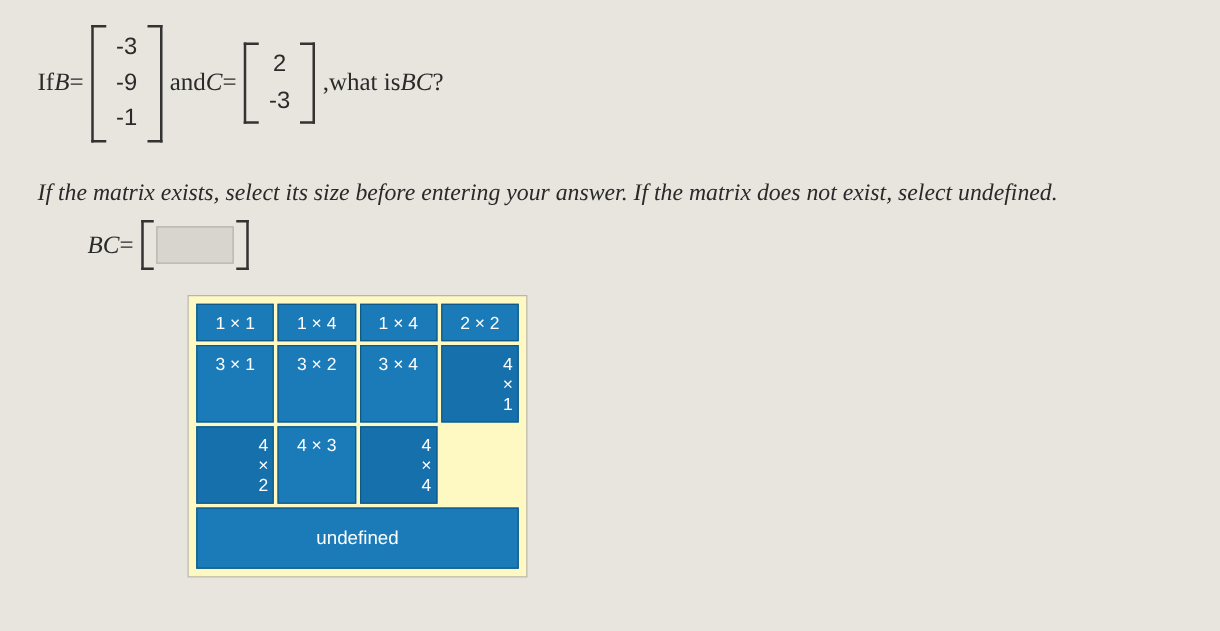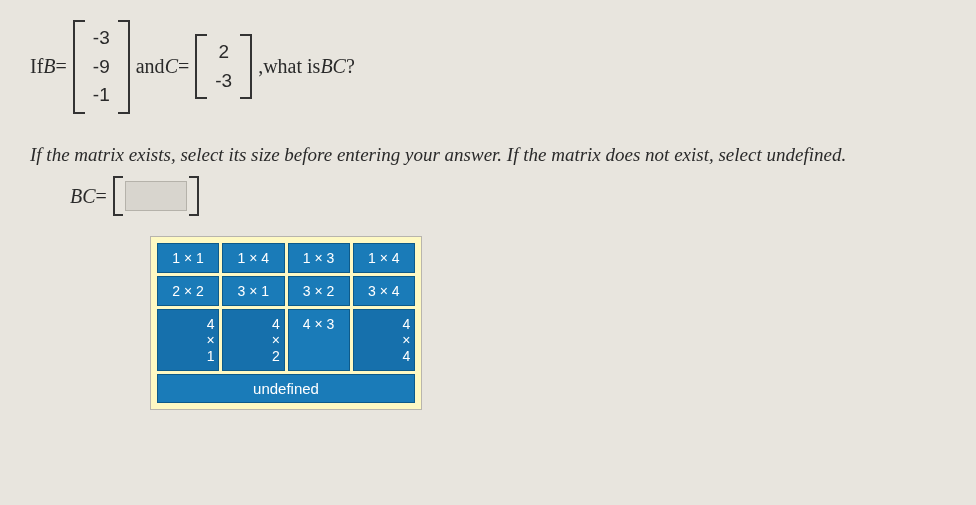--- a/index.html
+++ b/index.html
@@ -98,21 +98,21 @@
     border: 1px solid #0d5a8a;
     cursor: pointer;
   }
   .sel-btn.darker { background:#1670ac;padding-left:45px; }
   .undef-btn {
     background: #1a7bb8;
     color: #fff;
     font-family: Arial, sans-serif;
     font-size: 15px;
     text-align: center;
-    padding: 5px 0;
+    padding: 15px 0;
     border: 1px solid #0d5a8a;
     cursor: pointer;
   }
 </style>
 </head>
 <body>
 
 <div class="question-line">
   <span>If </span>
   <span class="var">B</span>
@@ -150,21 +150,20 @@
   <span> = </span>
   <span class="ans-bracket-left"></span>
   <span class="input-box"></span>
   <span class="ans-bracket-right"></span>
 </div>
 
 <div class="selector">
   <div class="selector-grid">
     <div class="sel-btn">1 × 1</div>
     <div class="sel-btn">1 × 4</div>
-    <div class="sel-btn">1 × 3</div>
     <div class="sel-btn">1 × 4</div>
     <div class="sel-btn">2 × 2</div>
     <div class="sel-btn">3 × 1</div>
     <div class="sel-btn">3 × 2</div>
     <div class="sel-btn">3 × 4</div>
     <div class="sel-btn darker">4 × 1</div>
     <div class="sel-btn darker">4 × 2</div>
     <div class="sel-btn">4 × 3</div>
     <div class="sel-btn darker">4 × 4</div>
   </div>

